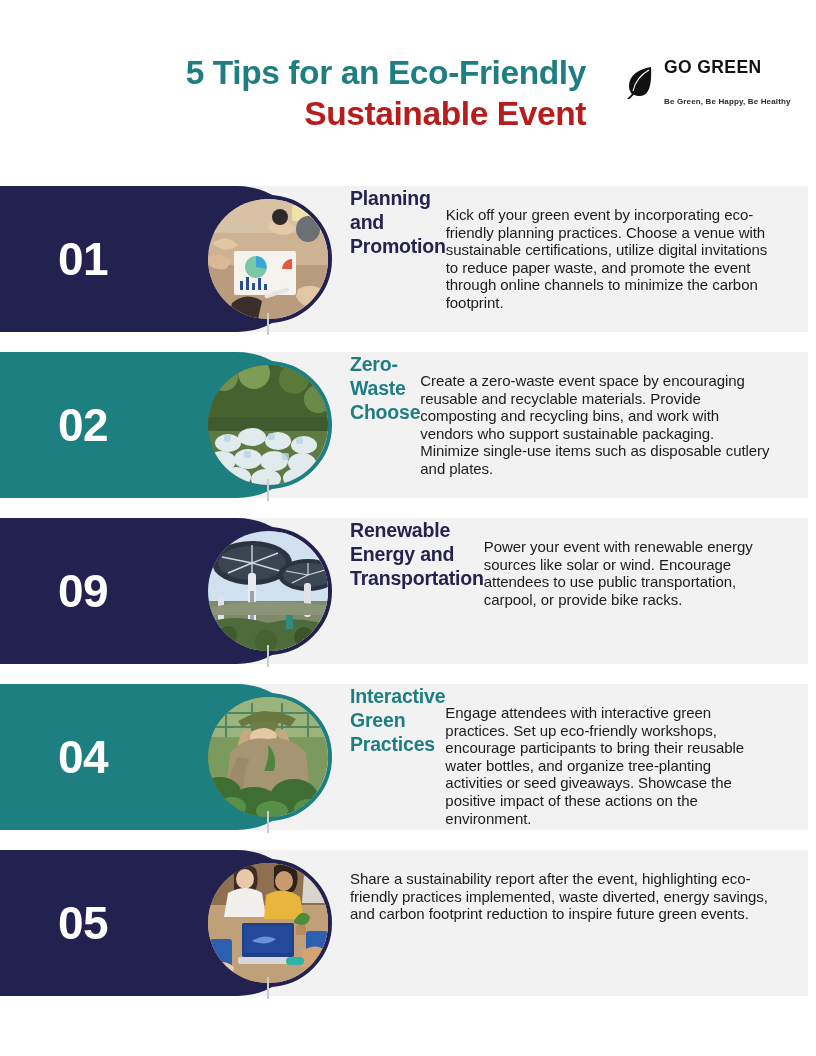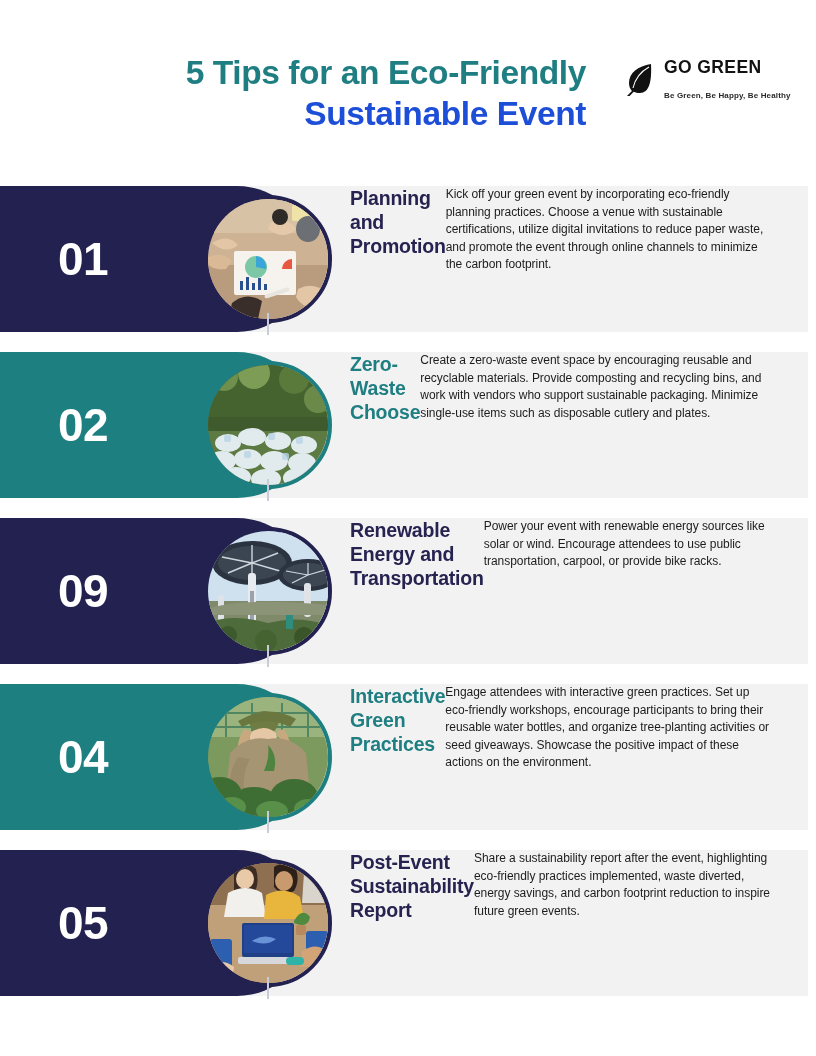--- a/index.html
+++ b/index.html
@@ -36,32 +36,32 @@
 
   .title-line {
     font-size: 33.5px;
     font-weight: 700;
     letter-spacing: -0.4px;
     line-height: 41px;
     white-space: nowrap;
     text-align: right;
   }
   .title-line-1 { color: #1F7E81; }
-  .title-line-2 { color: #1d4ed8; }
+  .title-line-2 { color: #b91c1c; }
 
   .logo {
     position: absolute;
     left: 625px;
     top: 58px;
     display: flex;
     align-items: center;
     gap: 9px;
   }
   .logo-mark { width: 30px; height: 34px; flex: none; display:block; }
-  .logo-text { display: flex; flex-direction: column; gap: 14px; }
+  .logo-text { display: flex; flex-direction: column; gap: 20px; }
   .logo-name {
     font-size: 17.5px;
     font-weight: 700;
     color: #121212;
     letter-spacing: 0.4px;
     line-height: 19px;
   }
   .logo-tagline {
     font-size: 8px;
     font-weight: 700;
@@ -162,25 +162,26 @@
     font-size: 19.5px;
     font-weight: 700;
     letter-spacing: -0.2px;
     line-height: 24px;
     margin-bottom: 7px;
   }
   .heading-navy { color: #262350; }
   .heading-teal { color: #1F7E81; }
 
   .row-body {
-    font-size: 12px;
+    font-size: 15px;
     font-weight: 400;
     color: #1c1c1c;
     line-height: 17.6px;
     letter-spacing: -0.05px;
+    margin-top: 20px;
   }
 </style>
 </head>
 <body>
 
 <div class="page">
 
   <div class="header">
     <div class="title-block">
       <div class="title-line title-line-1">5 Tips for an Eco-Friendly</div>
@@ -391,19 +392,18 @@
             <path d="M0 104 q14 -10 26 0 l-2 16 H0z" fill="#e8c9a8"></path>
             <path d="M94 88 q16 -10 26 2 l-2 14 H92z" fill="#d2a476"></path>
             <rect x="78" y="94" width="18" height="8" rx="4" fill="#2fb3a8"></rect>
             <path d="M86 58 q8 -14 16 -4 q-2 12 -16 6z" fill="#4f8a3e"></path>
             <rect x="88" y="62" width="10" height="10" rx="2" fill="#b98a5e"></rect>
           </svg>
         </div>
       </div>
       <div class="row-tick"></div>
       <div class="row-text">
-        <div class="row-heading heading-navy">Post-Event Sustainability Report</div>
         <div class="row-body">Share a sustainability report after the event, highlighting eco-friendly practices implemented, waste diverted, energy savings, and carbon footprint reduction to inspire future green events.</div>
       </div>
     </div>
 
   </div>
 </div>
 
 </body></html>

